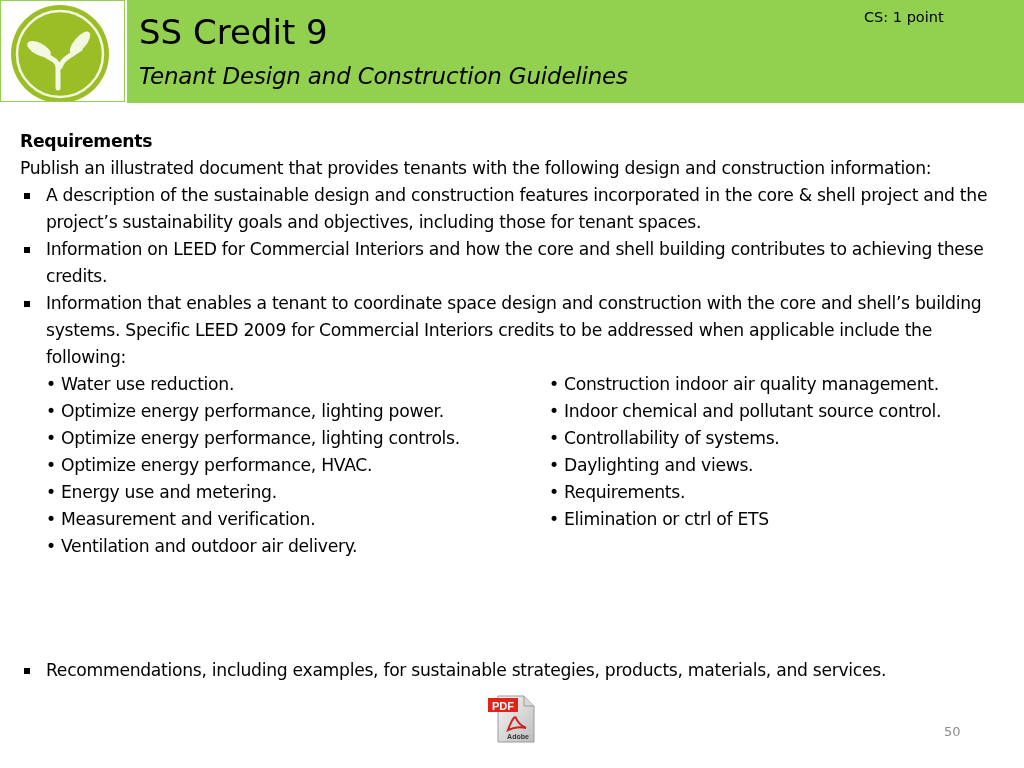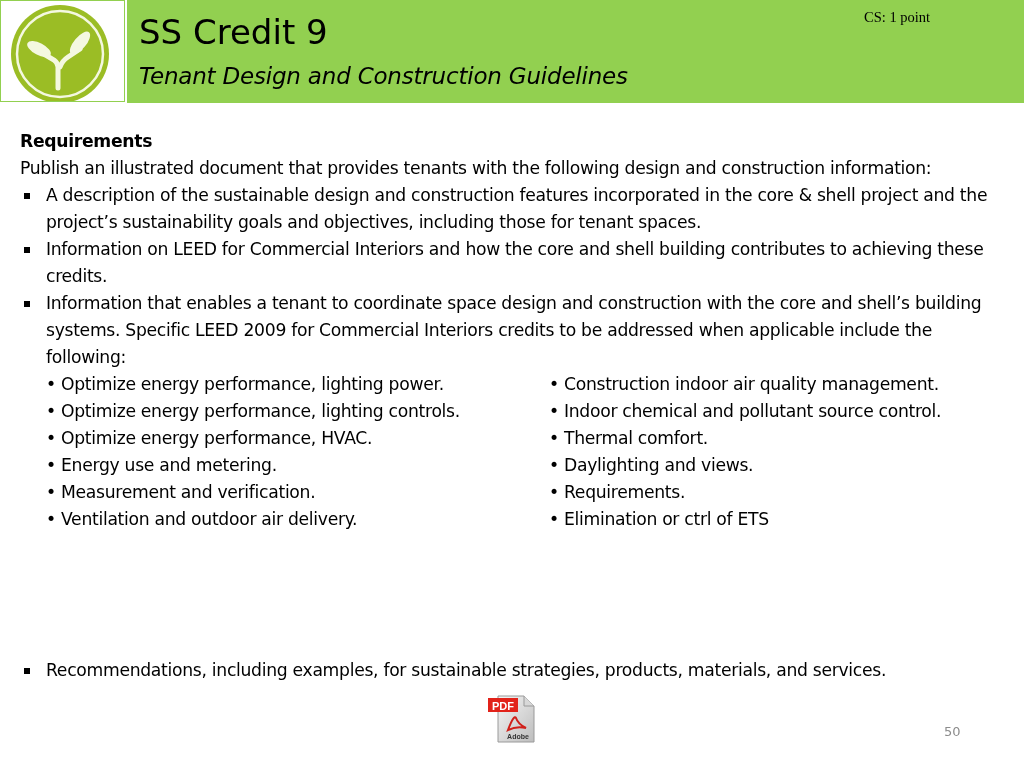--- a/index.html
+++ b/index.html
@@ -20,21 +20,21 @@
     .title {
       position: absolute; left: 12px; top: 12px;
       font-size: 34px; line-height: 40px; color: #000;
     }
     .subtitle {
       position: absolute; left: 12px; top: 61px;
       font-size: 23px; line-height: 30px; color: #000; letter-spacing: -0.2px; font-style: italic;
     }
     .points {
       position: absolute; left: 737px; top: 7px;
-      font-size: 14.5px; line-height: 20px; color: #000; font-family: Liberation Serif, serif;
+      font-size: 14.5px; line-height: 20px; color: #000;
     }
     .content {
       position: absolute; left: 20px; top: 128px; width: 990px;
       font-size: 17.2px; line-height: 27px; letter-spacing: -0.3px;
     }
     .req-heading { font-weight: bold; }
     .bullet {
       position: relative; padding-left: 26px;
     }
     .bullet .sq {
@@ -90,31 +90,32 @@
     <span class="sq"></span>
     <span>Information on LEED for Commercial Interiors and how the core and shell building contributes to achieving these credits.</span>
   </div>
   <div class="bullet">
     <span class="sq"></span>
     <span>Information that enables a tenant to coordinate space design and construction with the core and shell’s building systems. Specific LEED 2009 for Commercial Interiors credits to be addressed when applicable include the following:</span>
   </div>
 
   <div class="subcols">
     <div class="col left">
+      <div>• Water use reduction.</div>
       <div>• Optimize energy performance, lighting power.</div>
       <div>• Optimize energy performance, lighting controls.</div>
       <div>• Optimize energy performance, HVAC.</div>
       <div>• Energy use and metering.</div>
       <div>• Measurement and verification.</div>
       <div>• Ventilation and outdoor air delivery.</div>
     </div>
     <div class="col right">
       <div>• Construction indoor air quality management.</div>
       <div>• Indoor chemical and pollutant source control.</div>
-      <div>• Thermal comfort.</div>
+      <div>• Controllability of systems.</div>
       <div>• Daylighting and views.</div>
       <div>• Requirements.</div>
       <div>• Elimination or ctrl of ETS</div>
     </div>
   </div>
 </div>
 
 <div class="last-bullet">
   <div class="bullet">
     <span class="sq"></span>

